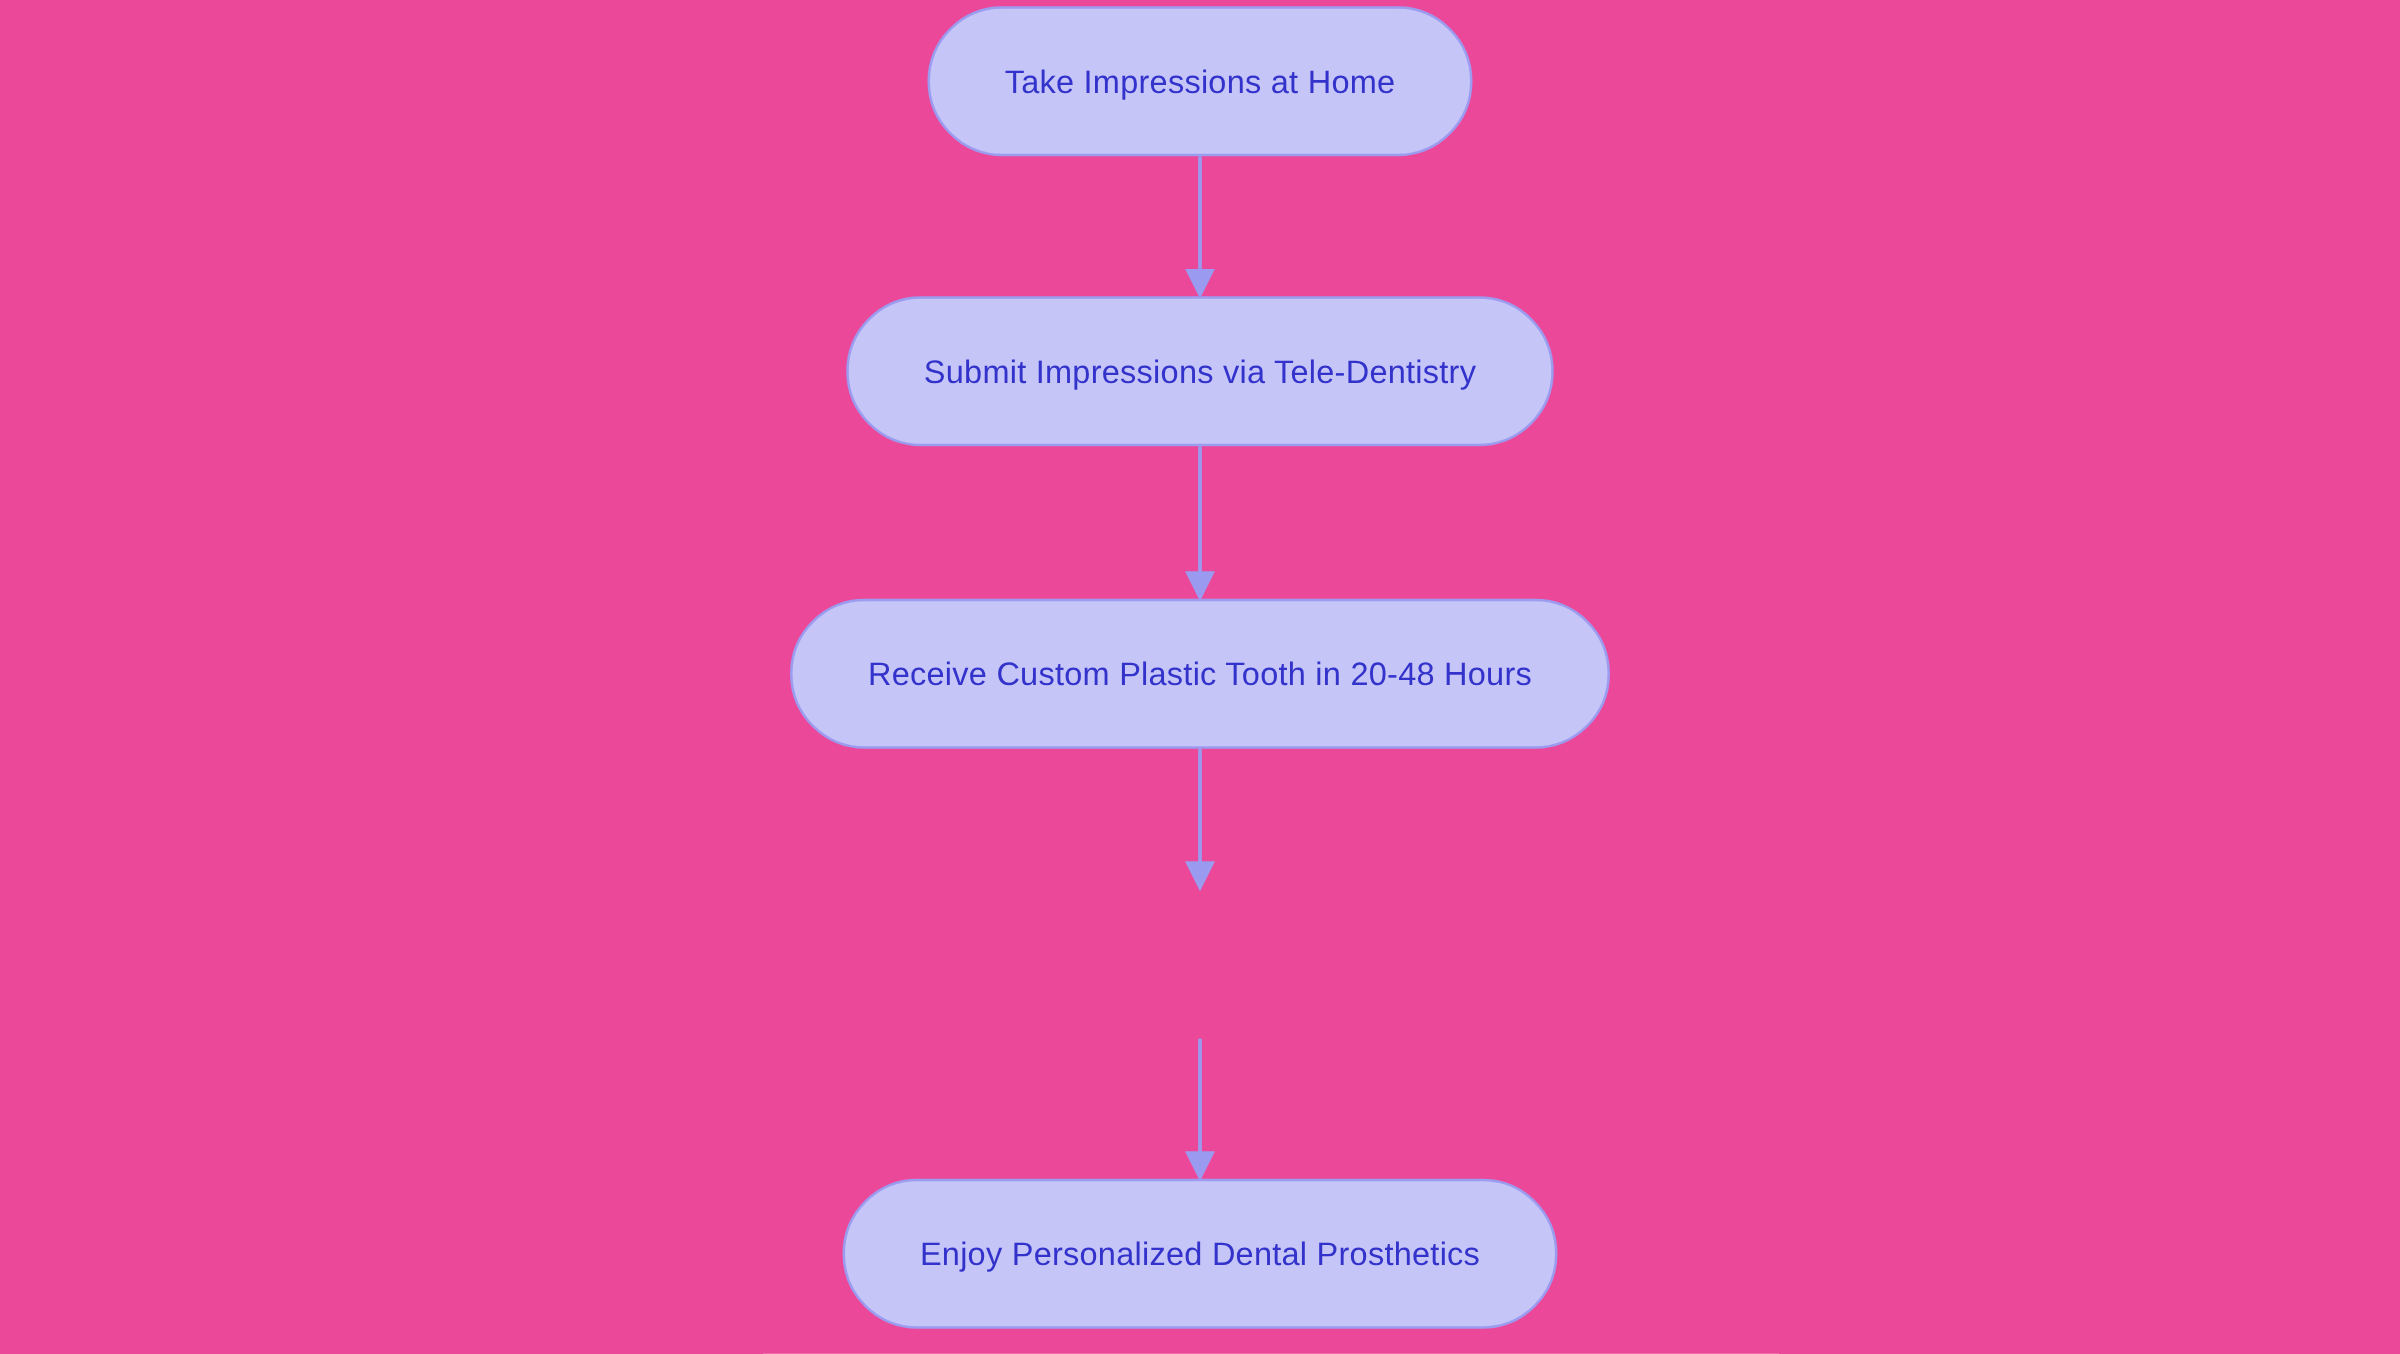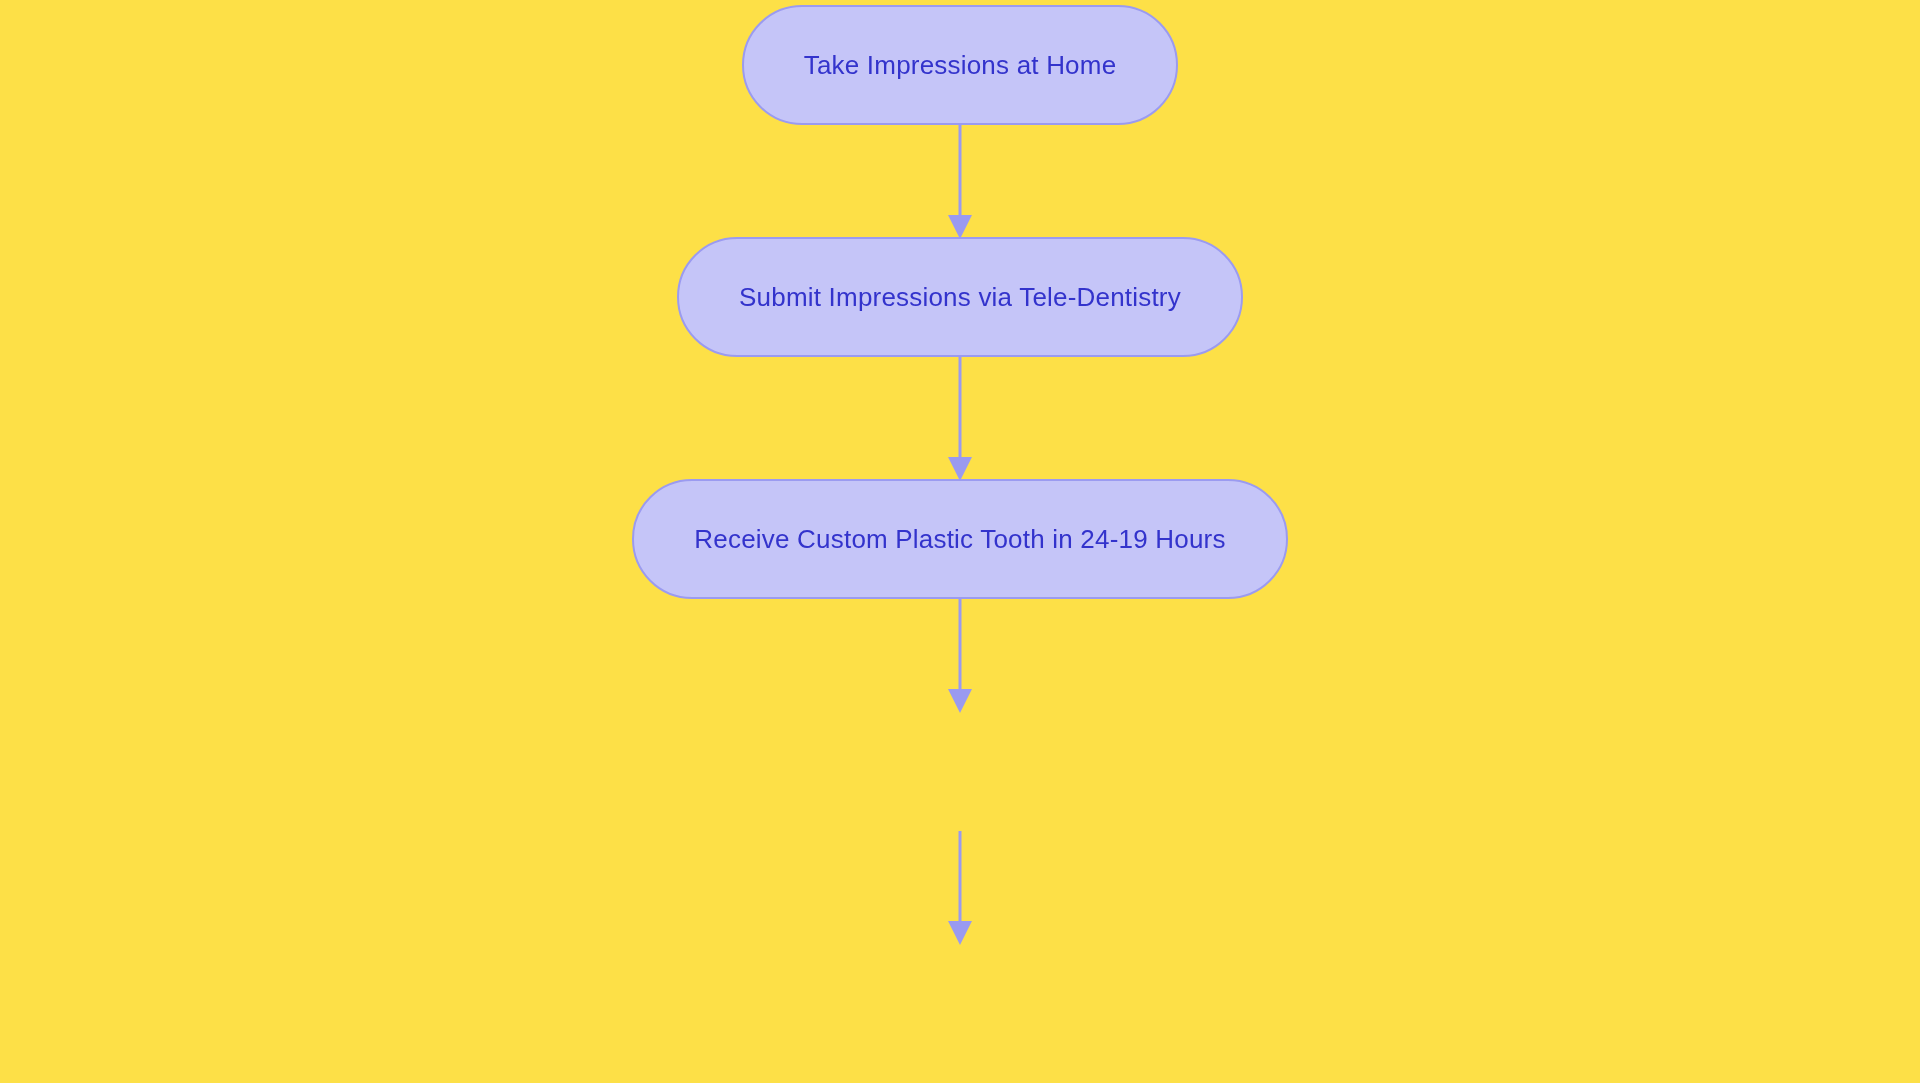--- a/index.html
+++ b/index.html
@@ -11,21 +11,21 @@
     height: 1083px;
     background: #ffffff;
     font-family: "Liberation Sans", "DejaVu Sans", sans-serif;
     overflow: hidden;
   }
 
   #flowchart-canvas {
     position: relative;
     width: 1920px;
     height: 1083px;
-    background: #fde047;
+    background: #ec4899;
   }
 
   .flow-svg {
     position: absolute;
     top: 0;
     left: 0;
     width: 1920px;
     height: 1083px;
   }
 
@@ -100,19 +100,24 @@
   </div>
 
   <div class="node-group node-pos-1">
     <div class="flow-node">
       <span class="flow-node-label">Submit Impressions via Tele-Dentistry</span>
     </div>
   </div>
 
   <div class="node-group node-pos-2">
     <div class="flow-node">
-      <span class="flow-node-label">Receive Custom Plastic Tooth in 24-19 Hours</span>
+      <span class="flow-node-label">Receive Custom Plastic Tooth in 20-48 Hours</span>
     </div>
   </div>
 
 
+  <div class="node-group node-pos-4">
+    <div class="flow-node">
+      <span class="flow-node-label">Enjoy Personalized Dental Prosthetics</span>
+    </div>
+  </div>
 
 </div>
 
 </body></html>

